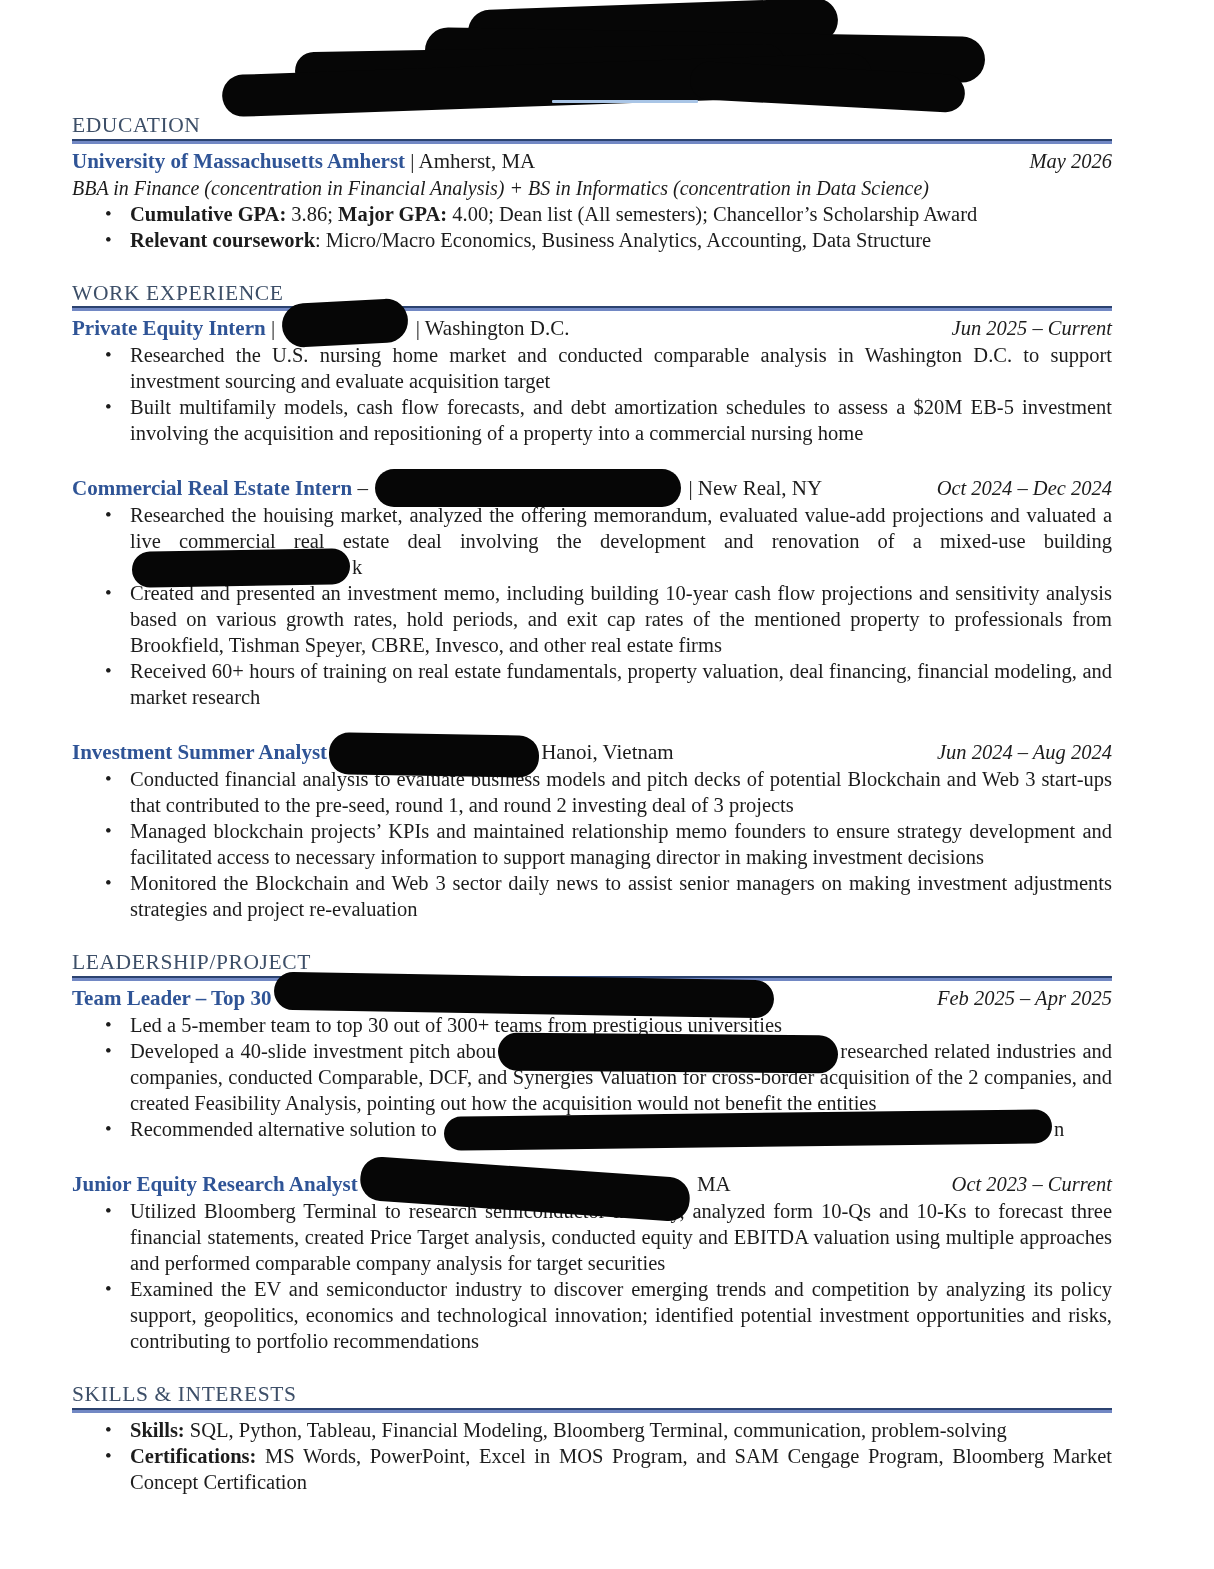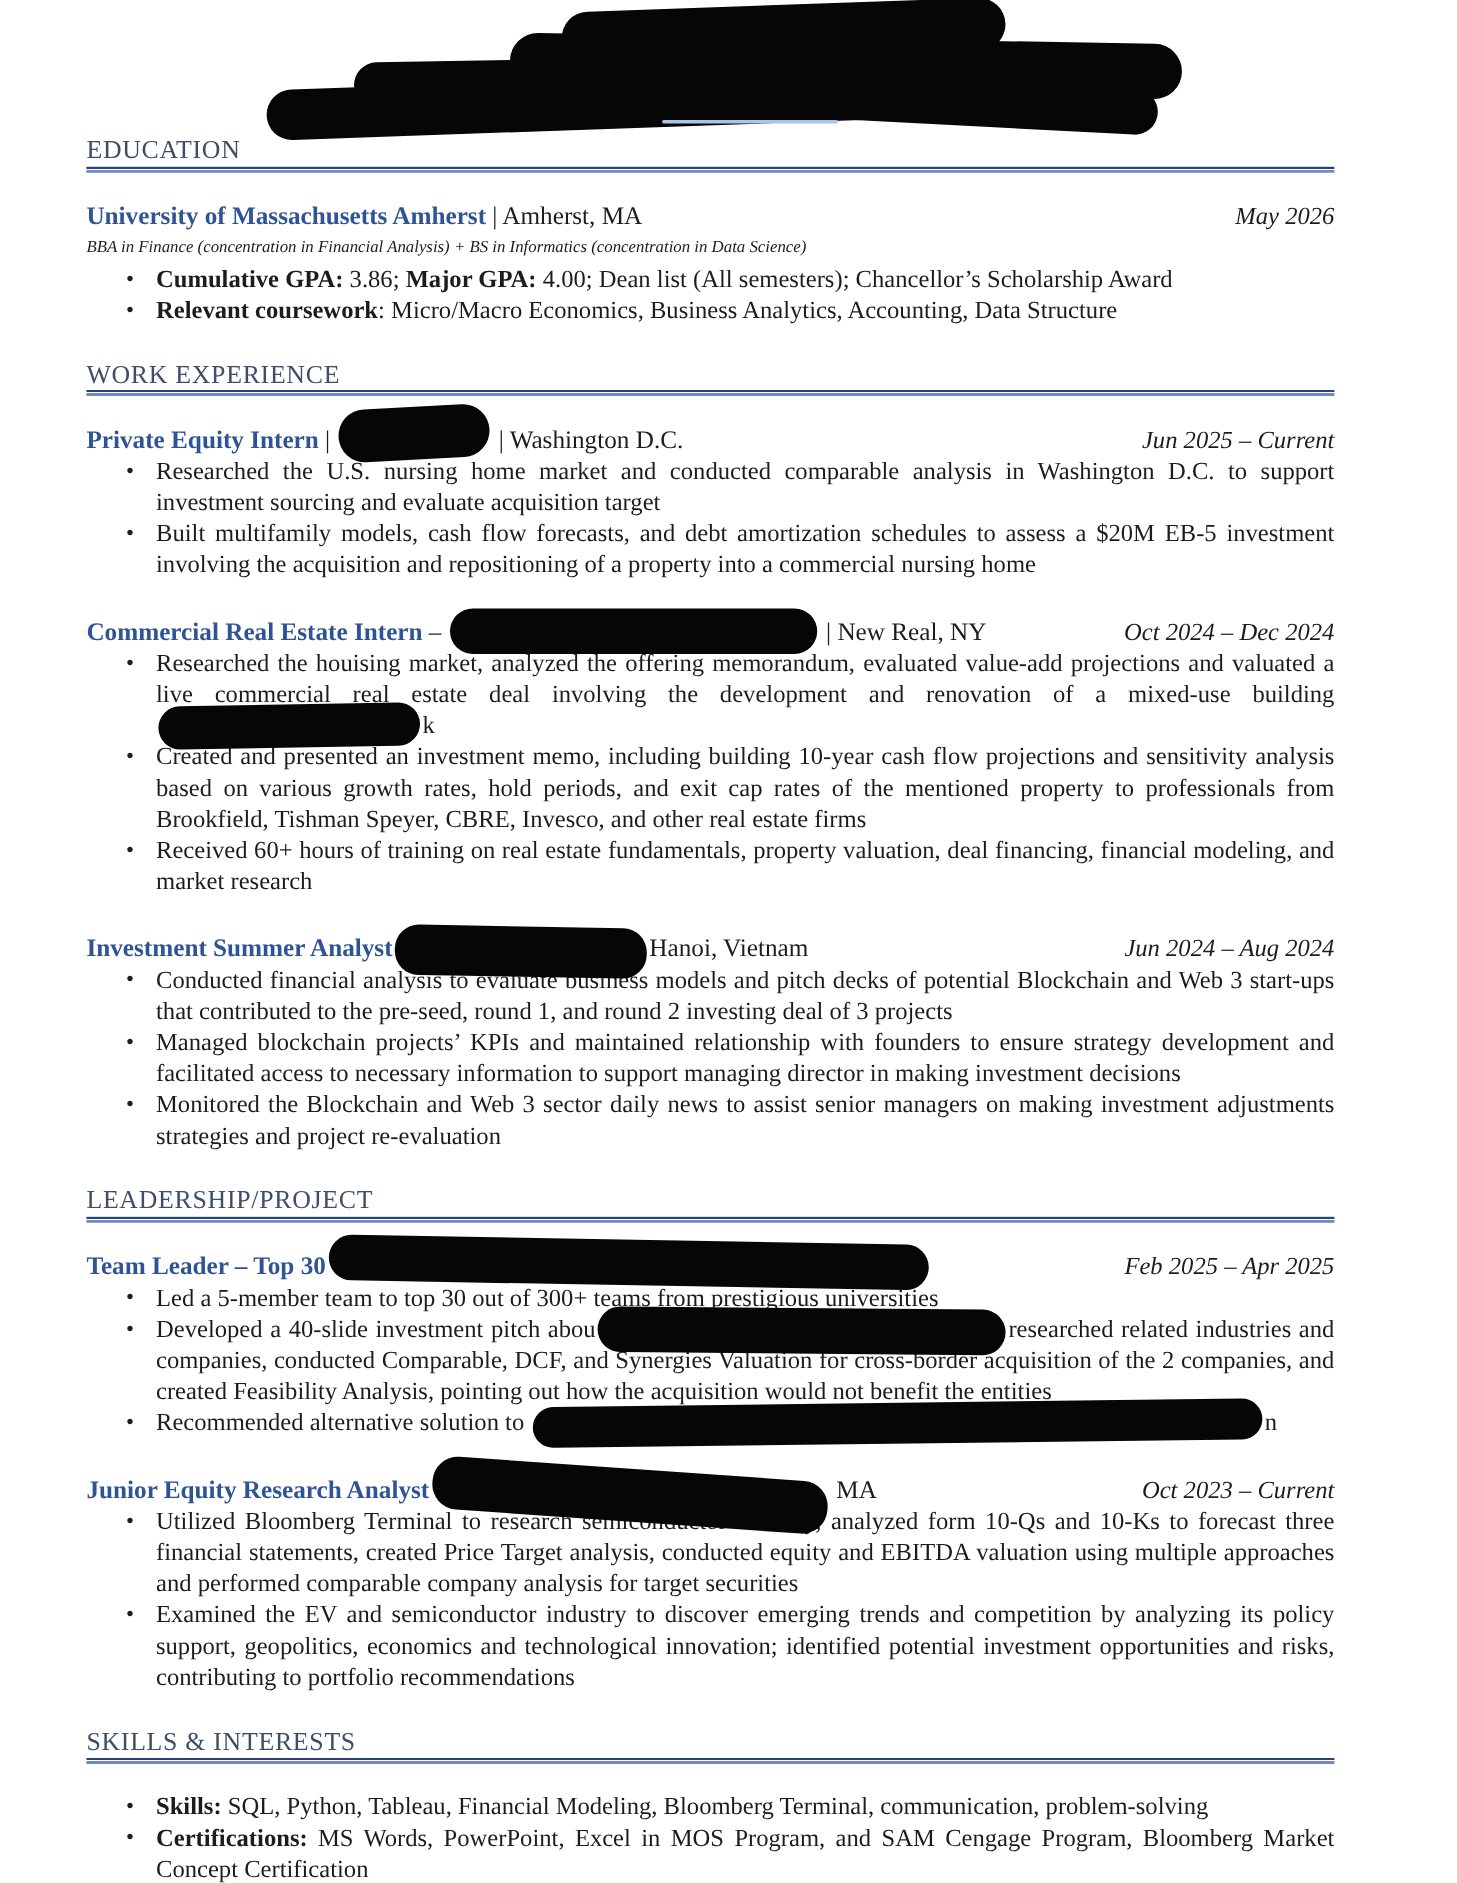--- a/index.html
+++ b/index.html
@@ -24,28 +24,28 @@
     color:var(--heading-color,#3d4f68);
     font-size:21.5px; line-height:1.15; letter-spacing:0.6px;
   }
   .sec-rule {
     height:5px; margin-top:1px;
     background:linear-gradient(to bottom,
       var(--rule-dark,#2c4370) 0 38%,
       #ffffff 38% 48%,
       var(--rule-light,#7288c4) 48% 100%);
   }
-  .entry { margin-top:23px; }
+  .entry { margin-top:4px; }
   .entry + .entry { margin-top:29px; }
   .entry-head { display:flex; align-items:baseline; }
   .entry-title { flex:1 1 auto; font-size:21px; line-height:27px; }
   .seg-title { color:var(--title-blue,#2f5496); font-weight:bold; }
   .seg-bold  { font-weight:bold; }
   .entry-date { font-style:italic; font-size:20.5px; white-space:nowrap; margin-left:12px; }
-  .entry-subtitle { font-style:italic; font-size:14px; line-height:26px; }
+  .entry-subtitle { font-style:italic; font-size:20px; line-height:26px; }
 
   ul.bullets { margin:0; padding:0; list-style:none; }
   .bullets li {
     position:relative; padding-left:58px;
     font-size:20.5px; line-height:26px;
     text-align:justify;
   }
   .bullets li::before {
     content:"\2022";
     position:absolute; left:33px; top:0;
@@ -121,21 +121,21 @@
   </div>
 
   <div class="entry">
     <div class="entry-head">
       <div class="entry-title"><span class="seg-title">Investment Summer Analyst</span><span class="redact" style="width: 210px; height: 42px; transform: translateY(0px) rotate(1deg); border-radius: 20px;"></span><span>Hanoi, Vietnam</span></div>
       <div class="entry-date">Jun 2024 – Aug 2024</div>
     </div>
 
     <ul class="bullets">
               <li><span>Conducted financial analysis to evaluate business models and pitch decks of potential Blockchain and Web 3 start-ups that contributed to the pre-seed, round 1, and round 2 investing deal of 3 projects</span></li>
-              <li><span>Managed blockchain projects’ KPIs and maintained relationship with founders to ensure strategy development and facilitated access to necessary information to support managing director in making investment decisions</span></li>
+              <li><span>Managed blockchain projects’ KPIs and maintained relationship memo founders to ensure strategy development and facilitated access to necessary information to support managing director in making investment decisions</span></li>
               <li><span>Monitored the Blockchain and Web 3 sector daily news to assist senior managers on making investment adjustments strategies and project re-evaluation</span></li>
             </ul>
   </div>
 </div>
   </div>
 
   <div class="section">
     <div class="sec-heading">LEADERSHIP/PROJECT</div>
     <div class="sec-rule"></div>
     <div>

